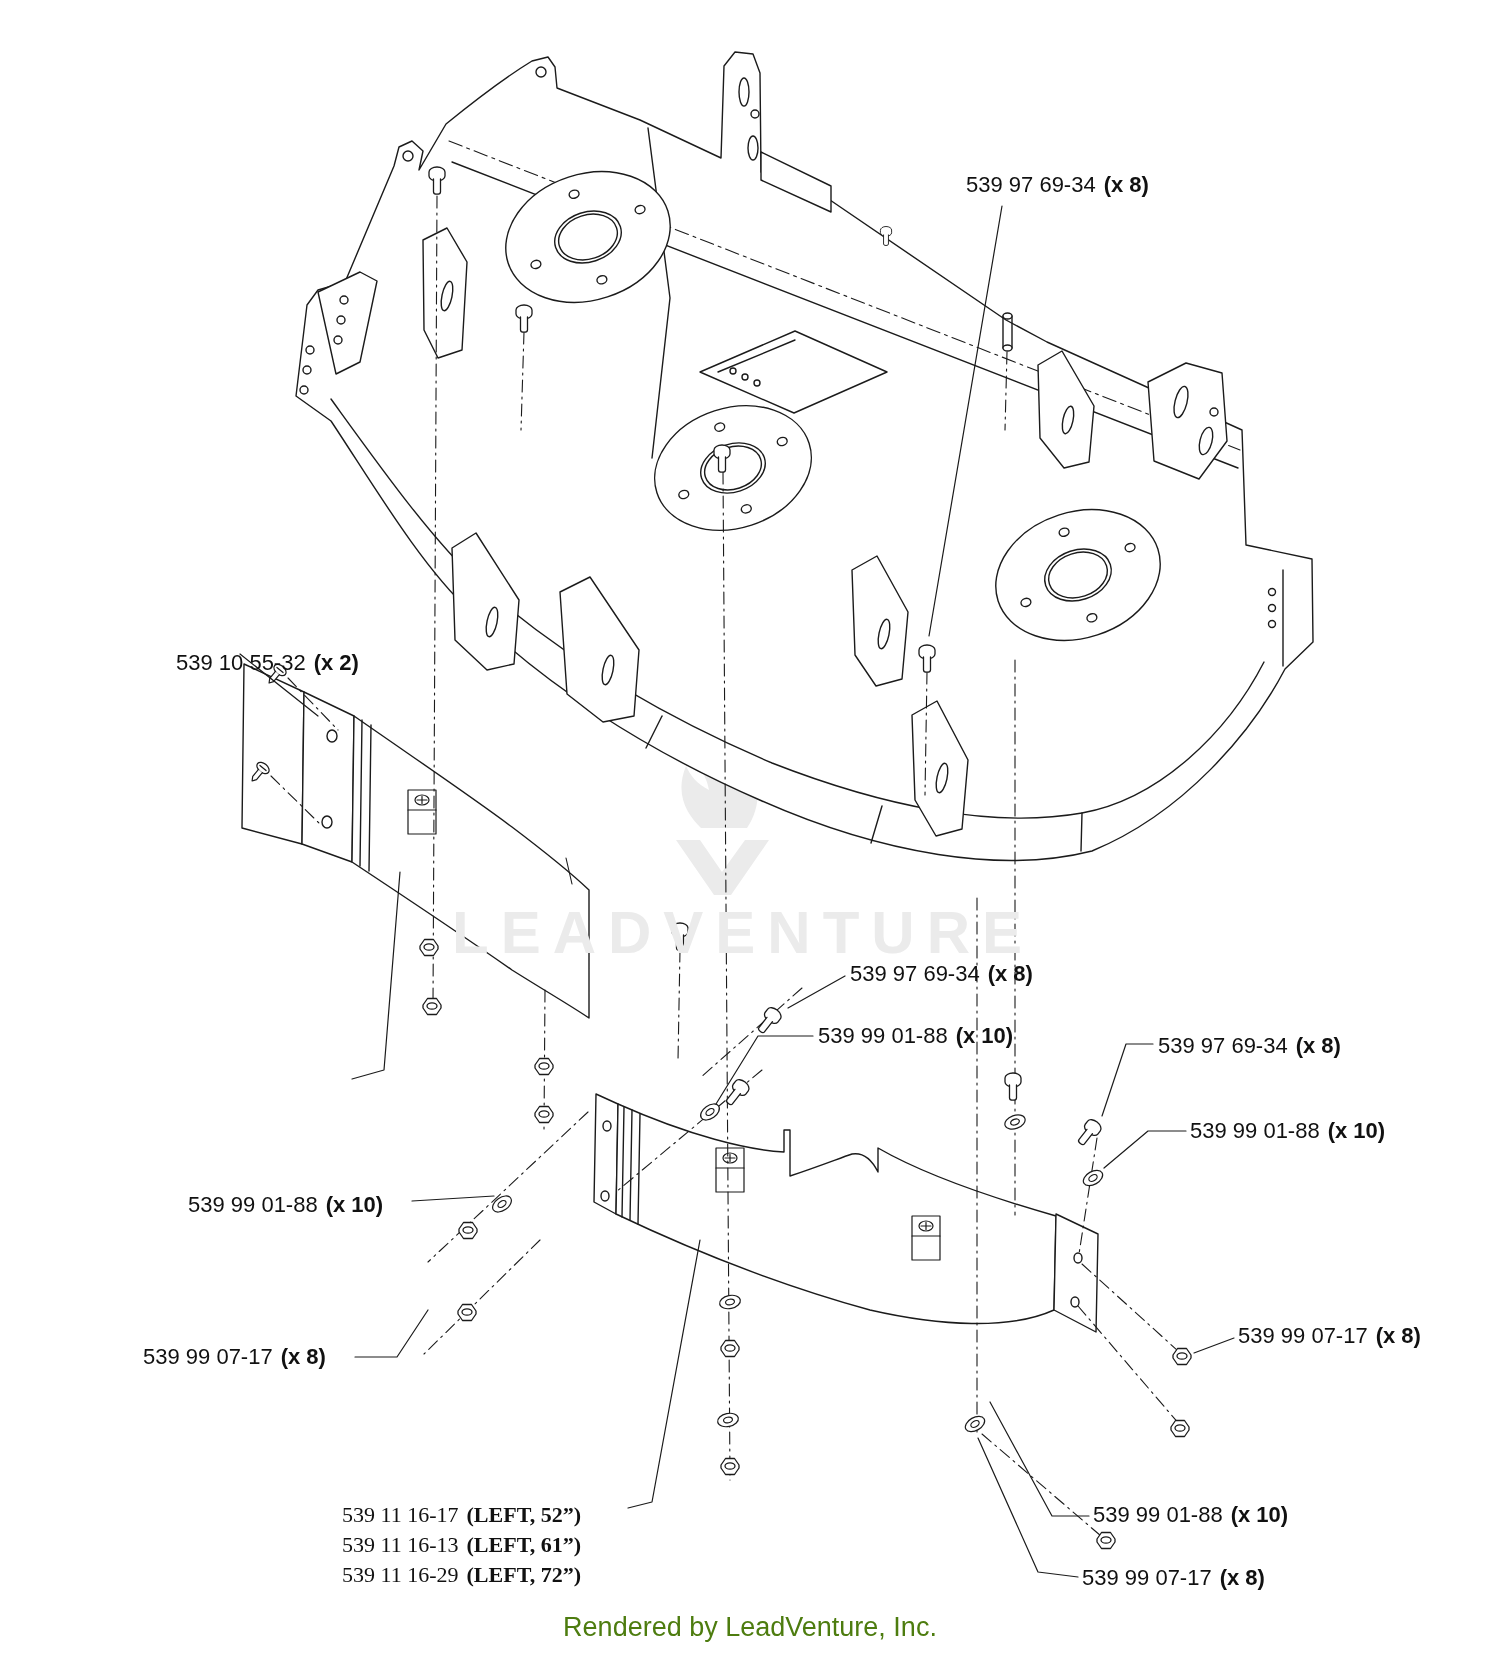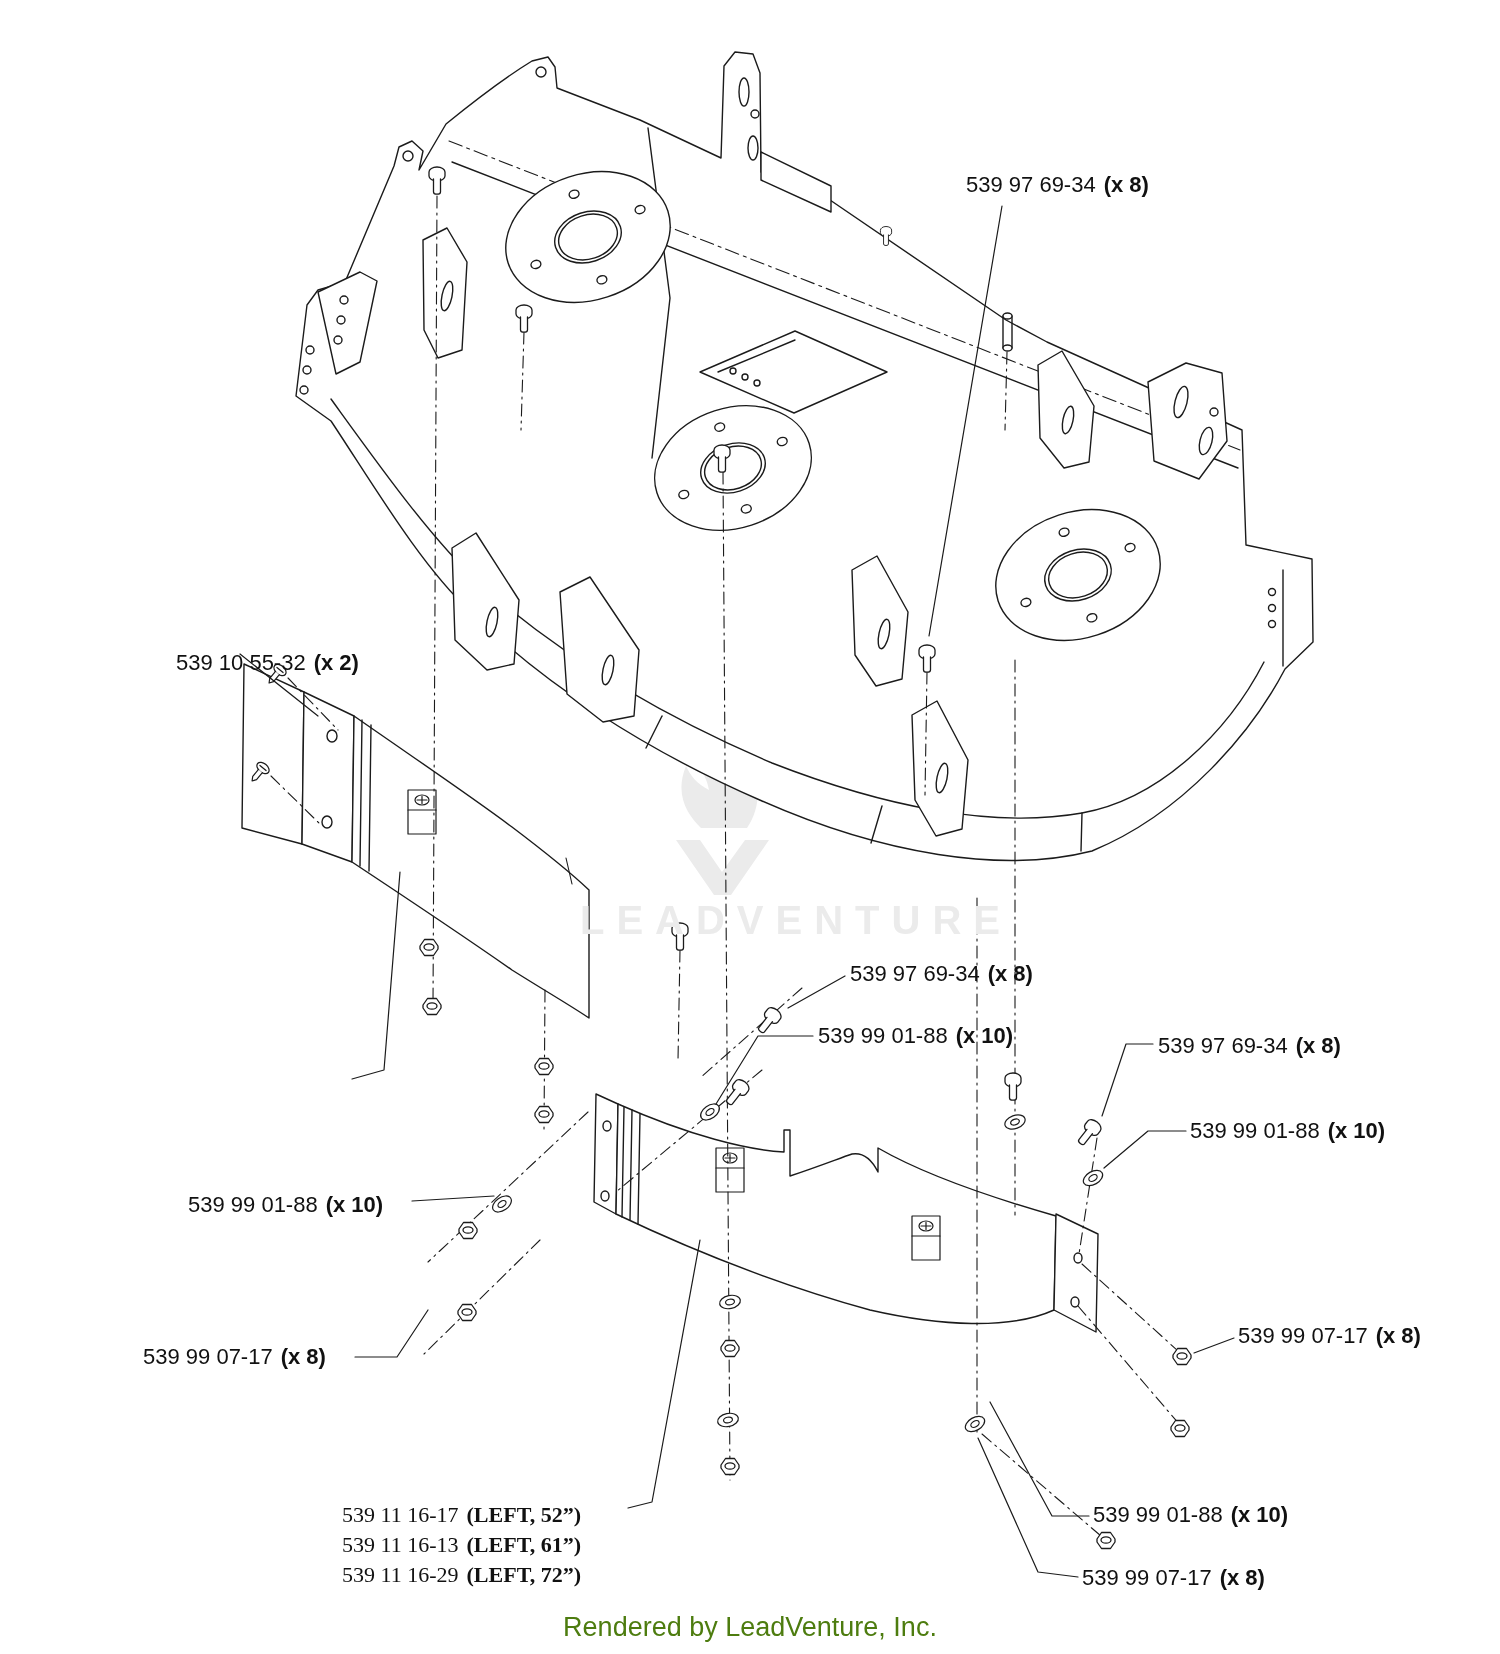--- a/index.html
+++ b/index.html
@@ -3,21 +3,21 @@
 <meta charset="utf-8">
 <style>
   html,body{margin:0;padding:0;background:#fff;}
   #stage{position:relative;width:1500px;height:1654px;background:#fff;overflow:hidden;
          font-family:"Liberation Sans",sans-serif;}
   #art{position:absolute;left:0;top:0;}
   .callout{position:absolute;font-size:22px;color:#111;white-space:nowrap;}
   .callout .q{font-weight:bold;margin-left:8px;}
   .vblock .line{height:30px;line-height:30px;}
   #watermark-text{position:absolute;left:452px;top:898px;width:560px;
-      font-size:40px;font-weight:bold;letter-spacing:12px;color:#ebebeb;
+      font-size:60px;font-weight:bold;letter-spacing:12px;color:#ebebeb;
       text-align:right;}
   #footer{position:absolute;left:0;top:1612px;width:1500px;text-align:center;
       font-size:27px;color:#4d7c0f;}
 </style>
 </head>
 <body>
 
 <div id="stage">
 
 <svg id="art" width="1500" height="1654" viewBox="0 0 1500 1654" fill="none" stroke="#1b1b1b" stroke-width="1.4" stroke-linejoin="round" stroke-linecap="round">

